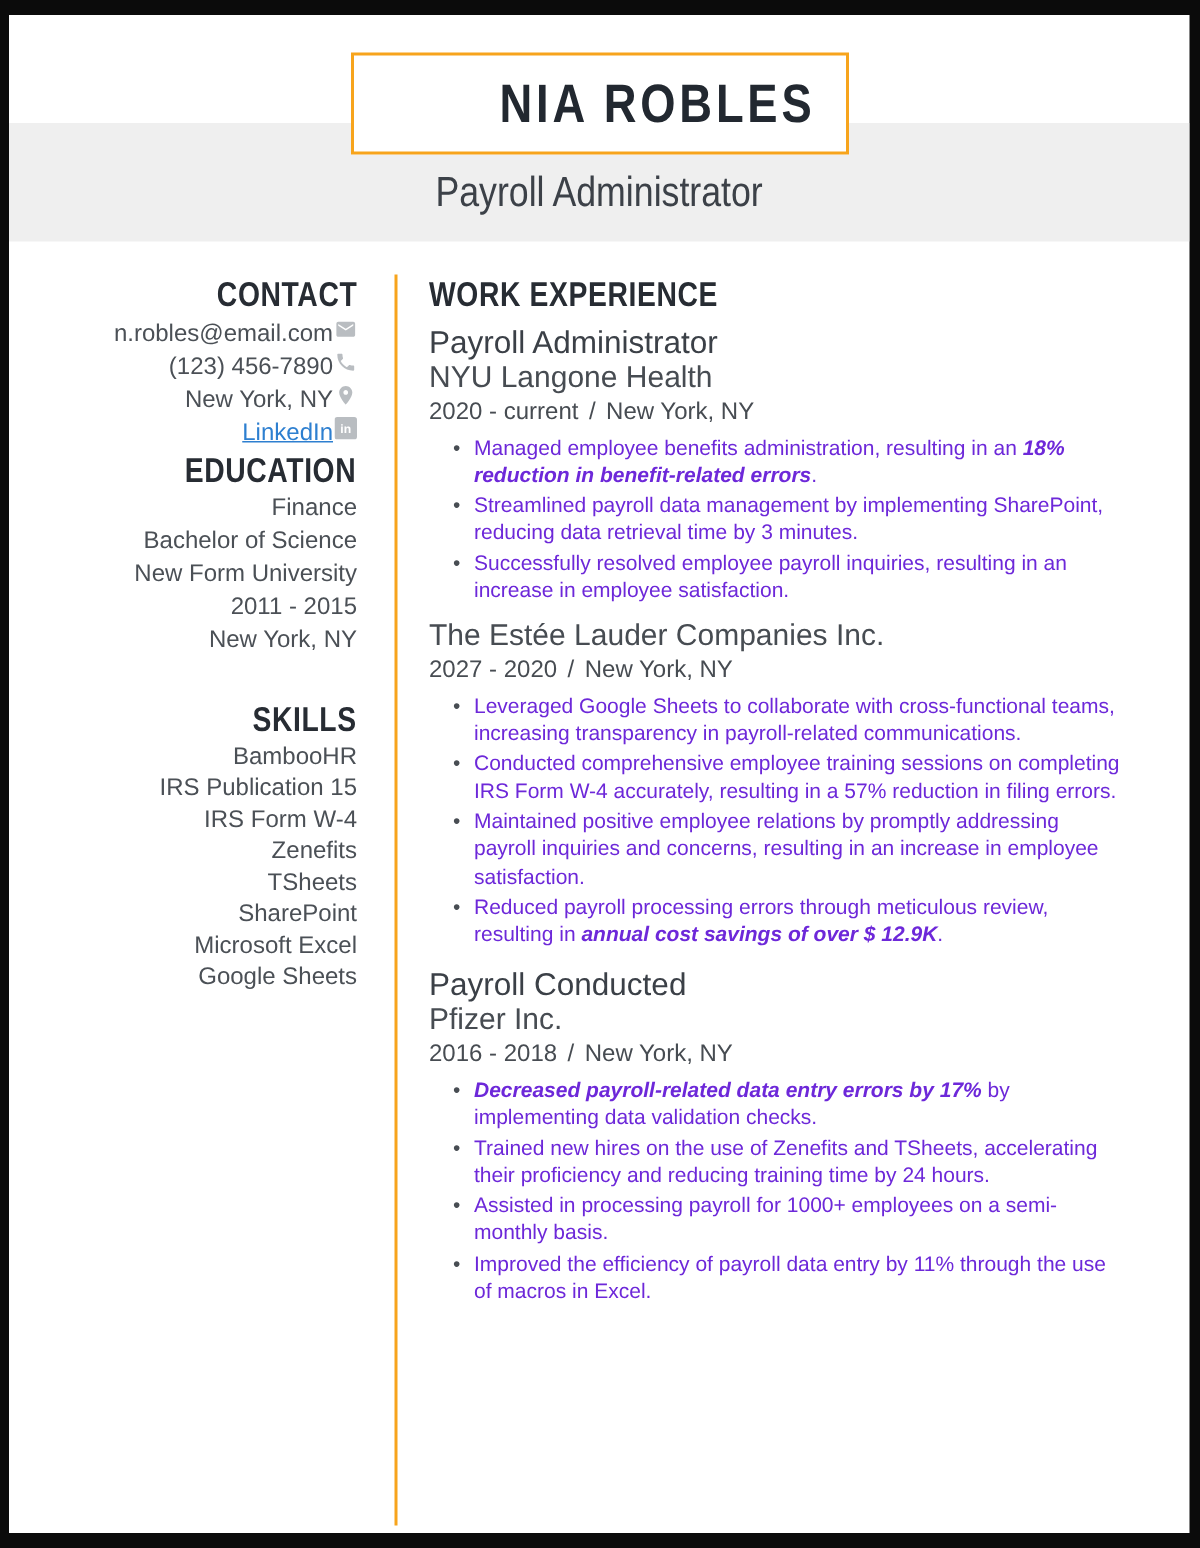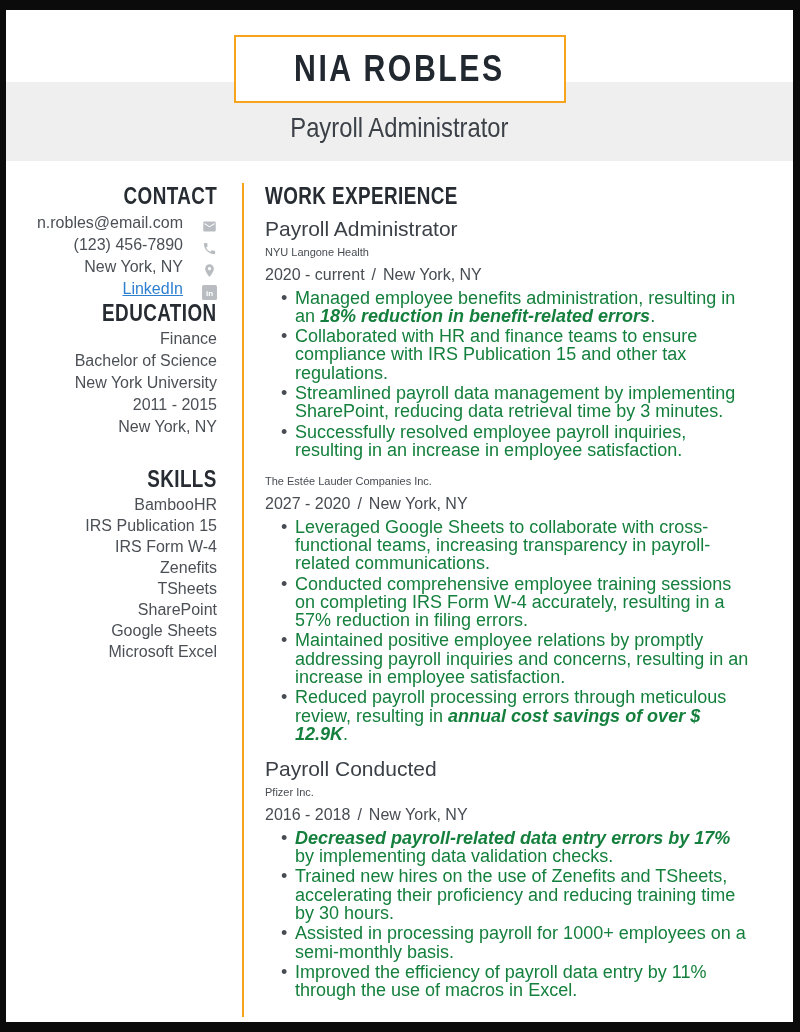--- a/index.html
+++ b/index.html
@@ -20,72 +20,72 @@
     background:#efefef;
     display:flex;align-items:center;justify-content:center;
   }
   .subtitle{
     display:inline-block;transform:scaleX(0.85);transform-origin:center;
     font-size:28px;color:#3c4148;margin-top:12px;white-space:nowrap;
   }
   .name-box{
     position:absolute;top:25px;left:50%;transform:translateX(-50%);
     width:328px;height:64px;background:#fff;border:2px solid #f7a41c;
-    display:flex;align-items:center;justify-content:center;z-index:3;
+    display:flex;align-items:center;justify-content:flex-end;z-index:3;
   }
   .name{
     display:inline-block;transform:scaleX(0.84);transform-origin:center;
     font-size:36px;font-weight:600;letter-spacing:3px;color:#222830;white-space:nowrap;
   }
   
   .content{display:flex;margin-top:22px;}
   .sidebar{
-    flex:none;width:236px;box-sizing:border-box;
+    flex:none;width:257px;box-sizing:border-box;
     padding-right:25px;padding-left:64px;text-align:right;
     color:#4b5056;
   }
   .main{
     flex:1;box-sizing:border-box;min-height:834px;
     border-left:2px solid #f7a41c;
     padding-left:21px;padding-right:44px;
   }
   .cond-h{
     display:inline-block;transform:scaleX(0.82);
     font-size:23px;font-weight:bold;color:#272c33;line-height:26px;
     letter-spacing:.5px;white-space:nowrap;
   }
   .sidebar .cond-h{transform-origin:100% 50%;}
   .main .cond-h{transform-origin:0 50%;}
   
   .c-row{
-    display:flex;justify-content:flex-end;align-items:flex-end;gap:19px;
+    display:flex;justify-content:flex-end;align-items:flex-start;gap:1px;
     font-size:16px;line-height:22px;
   }
   .contact-list{margin-top:3px;}
   .c-icon{width:15px;height:15px;flex:none;display:inline-flex;}
   .c-icon svg{width:15px;height:15px;fill:#b9bdc1;}
   a.link{color:#2d7fd0;text-decoration:underline;}
   .side-sec{margin-top:0;}
   .side-sec.edu{}
   .side-sec.skills{margin-top:28px;}
   .side-line{font-size:16px;line-height:22px;}
   .skills .side-line{line-height:21px;}
   .side-lines{margin-top:2px;}
   
   .job{margin-top:12px;}
   .job:first-of-type{margin-top:6px;}
   .job-title{font-size:21px;line-height:27px;color:#3b4047;}
-  .job-company{font-size:11px;line-height:21.5px;color:#474c52;}
+  .job-company{font-size:20px;line-height:21.5px;color:#474c52;}
   .job-meta{font-size:16px;line-height:21px;color:#474c52;}
   .job-meta .slash{margin:0 7px;}
   ul.bullets{
     list-style:none;margin:4px 0 0 0;padding:0 0 0 30px;
   }
   ul.bullets li{
-    position:relative;font-size:18px;line-height:18.3px;color:#15803d;
+    position:relative;font-size:14px;line-height:18.3px;color:#6d28d9;
     margin-bottom:2px;
   }
   ul.bullets li::before{
     content:"\2022";position:absolute;left:-14px;top:0;color:#484d53;
   }
   .em{font-weight:bold;font-style:italic;}
 </style>
 </head>
 <body>
 
@@ -140,72 +140,71 @@
               </span>
             </div>
           </div>
       </div>
 
       <div class="side-sec edu">
         <span class="cond-h">EDUCATION</span>
         <div class="side-lines">
             <div class="side-line">Finance</div>
             <div class="side-line">Bachelor of Science</div>
-            <div class="side-line">New York University</div>
+            <div class="side-line">New Form University</div>
             <div class="side-line">2011 - 2015</div>
             <div class="side-line">New York, NY</div>
           </div>
       </div>
 
       <div class="side-sec skills">
         <span class="cond-h">SKILLS</span>
         <div class="side-lines">
             <div class="side-line">BambooHR</div>
             <div class="side-line">IRS Publication 15</div>
             <div class="side-line">IRS Form W-4</div>
             <div class="side-line">Zenefits</div>
             <div class="side-line">TSheets</div>
             <div class="side-line">SharePoint</div>
+            <div class="side-line">Microsoft Excel</div>
             <div class="side-line">Google Sheets</div>
-            <div class="side-line">Microsoft Excel</div>
           </div>
       </div>
     </div>
 
     <div class="main">
       <span class="cond-h">WORK EXPERIENCE</span>
       <div>
           <div class="job">
             <div class="job-title">Payroll Administrator</div>
             <div class="job-company">NYU Langone Health</div>
             <div class="job-meta"><span>2020 - current</span><span class="slash">/</span><span>New York, NY</span></div>
             <ul class="bullets">
               <li><span>Managed employee benefits administration, resulting in an </span><span class="em">18% reduction in benefit-related errors</span><span>.</span></li>
-              <li><span>Collaborated with HR and finance teams to ensure compliance with IRS Publication 15 and other tax regulations.</span></li>
               <li><span>Streamlined payroll data management by implementing SharePoint, reducing data retrieval time by 3 minutes.</span></li>
               <li><span>Successfully resolved employee payroll inquiries, resulting in an increase in employee satisfaction.</span></li>
             </ul>
           </div>
           <div class="job">
             <div class="job-company">The Estée Lauder Companies Inc.</div>
             <div class="job-meta"><span>2027 - 2020</span><span class="slash">/</span><span>New York, NY</span></div>
             <ul class="bullets">
               <li><span>Leveraged Google Sheets to collaborate with cross-functional teams, increasing transparency in payroll-related communications.</span></li>
               <li><span>Conducted comprehensive employee training sessions on completing IRS Form W-4 accurately, resulting in a 57% reduction in filing errors.</span></li>
               <li><span>Maintained positive employee relations by promptly addressing payroll inquiries and concerns, resulting in an increase in employee satisfaction.</span></li>
               <li><span>Reduced payroll processing errors through meticulous review, resulting in </span><span class="em">annual cost savings of over $ 12.9K</span><span>.</span></li>
             </ul>
           </div>
           <div class="job">
             <div class="job-title">Payroll Conducted</div>
             <div class="job-company">Pfizer Inc.</div>
             <div class="job-meta"><span>2016 - 2018</span><span class="slash">/</span><span>New York, NY</span></div>
             <ul class="bullets">
               <li><span class="em">Decreased payroll-related data entry errors by 17%</span><span> by implementing data validation checks.</span></li>
-              <li><span>Trained new hires on the use of Zenefits and TSheets, accelerating their proficiency and reducing training time by 30 hours.</span></li>
+              <li><span>Trained new hires on the use of Zenefits and TSheets, accelerating their proficiency and reducing training time by 24 hours.</span></li>
               <li><span>Assisted in processing payroll for 1000+ employees on a semi-monthly basis.</span></li>
               <li><span>Improved the efficiency of payroll data entry by 11% through the use of macros in Excel.</span></li>
             </ul>
           </div>
         </div>
     </div>
 
   </div>
 </div>
 

